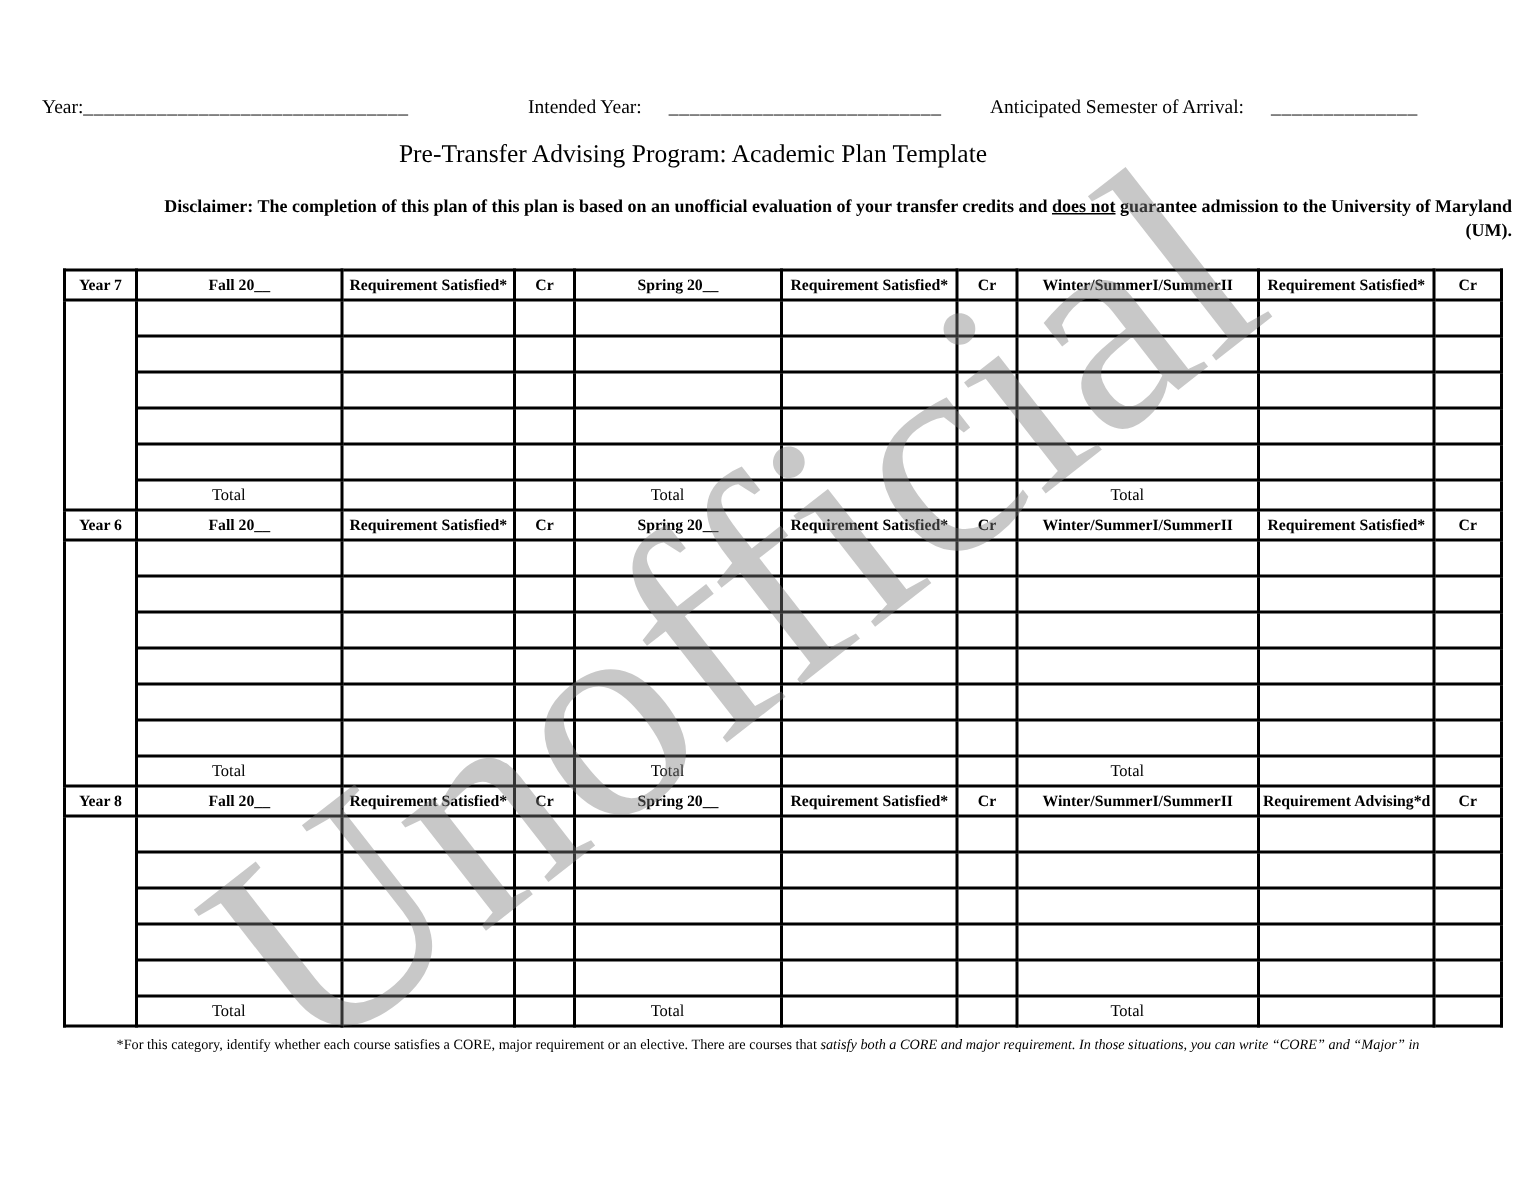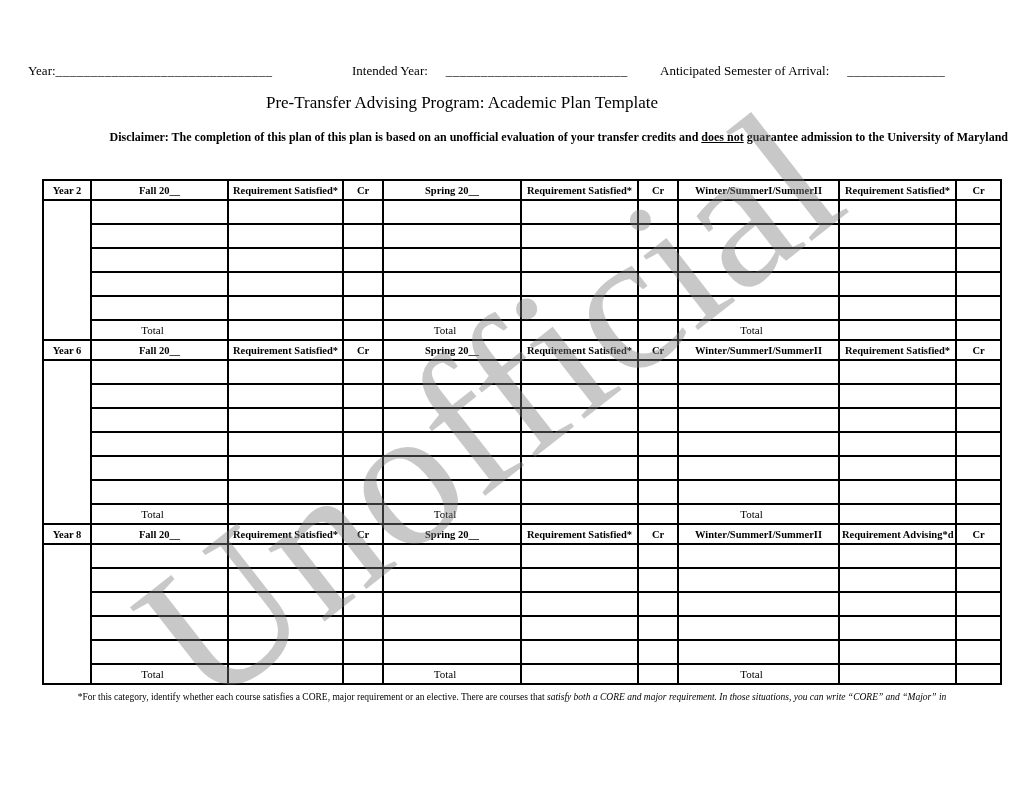--- a/index.html
+++ b/index.html
@@ -76,38 +76,39 @@
   <div class="fillline">
     <span class="fld fld-name"><span>Year:</span><span class="blank">_______________________________</span></span>
     <span class="fld fld-major"><span>Intended Year:</span><span class="blank">__________________________</span></span>
     <span class="fld fld-arrival"><span>Anticipated Semester of Arrival:</span><span class="blank">______________</span></span>
   </div>
 
   <div class="title">Pre-Transfer Advising Program: Academic Plan Template</div>
 
   <div class="disclaimer">
     <div class="l1"><span>Disclaimer:  The completion of this plan of this plan is based on an unofficial evaluation of your transfer credits and </span><span class="u">does not</span><span> guarantee admission to the University of Maryland</span></div>
+    <div class="l2">(UM).</div>
   </div>
 
   <table class="plan" id="plan-table">
     <colgroup>
       <col style="width:48px">
         <col style="width:137px">
         <col style="width:115px">
         <col style="width:40px">
       <col style="width:138px">
         <col style="width:117px">
         <col style="width:40px">
       <col style="width:161px">
         <col style="width:117px">
         <col style="width:45px">
     </colgroup>
   <tbody>
         <tr class="hdr">
-          <th>Year 2</th>
+          <th>Year 7</th>
           <th>Fall 20__</th>
           <th>Requirement Satisfied*</th>
           <th>Cr</th>
           <th>Spring 20__</th>
           <th>Requirement Satisfied*</th>
           <th>Cr</th>
           <th>Winter/SummerI/SummerII</th>
           <th>Requirement Satisfied*</th>
           <th>Cr</th>
         </tr>

